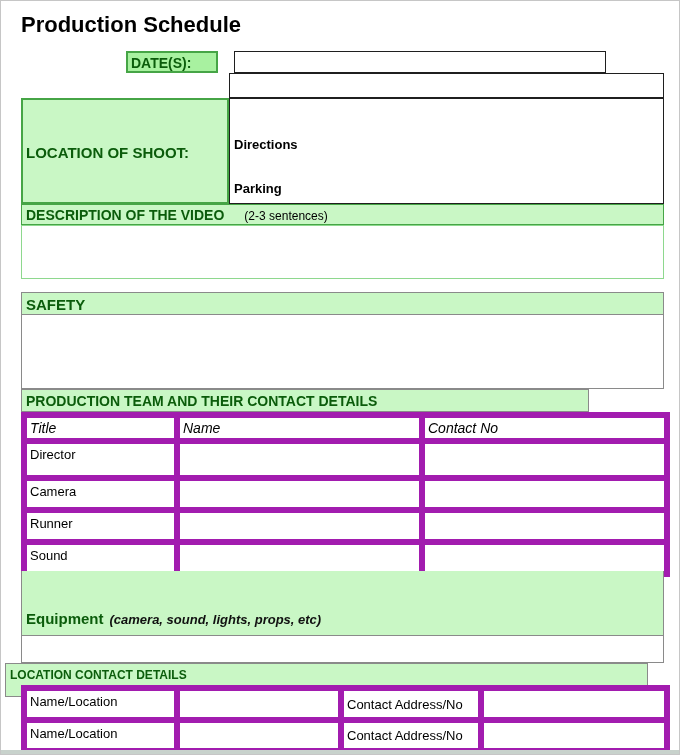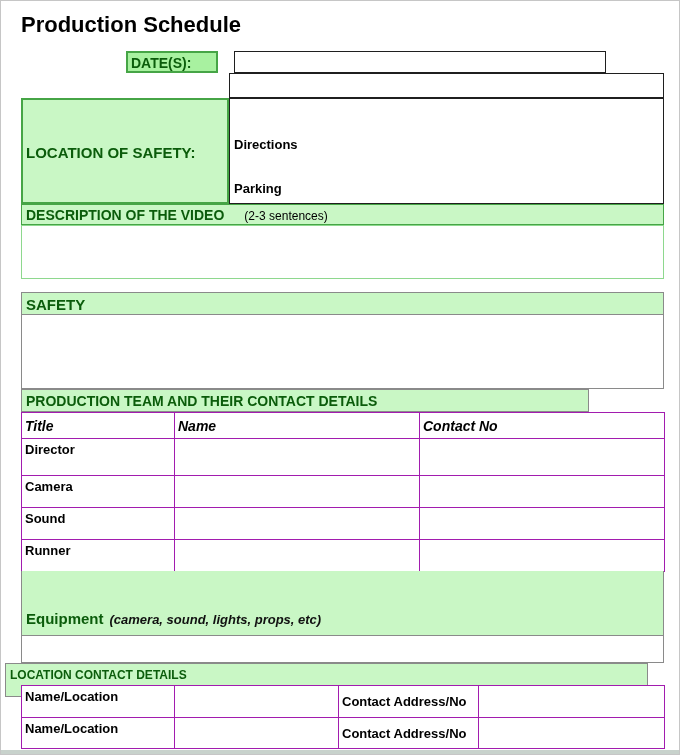--- a/index.html
+++ b/index.html
@@ -29,21 +29,21 @@
     border:1px solid #8a8a8a;color:#0b5c0b;font-weight:700;padding:2px 0 0 4px;
   }
   .desc-header{border:1px solid #46a546;}
   .hint-italic{font-weight:400;color:#000000;font-size:12px;margin-left:20px;}
   .hint-bold-italic{font-style:italic;font-weight:700;color:#111;font-size:13px;margin-left:6px;}
   .sec-box{position:absolute;box-sizing:border-box;background:#fff;border:1px solid #8a8a8a;}
   .desc-box{border:1px solid #8ed88e;}
   
   table.grid{position:absolute;border-collapse:collapse;table-layout:fixed;background:#fff;}
   table.grid td{
-    border:1px solid #a21caf;font-size:13px;font-weight:700;color:#000;
+    border:6px solid #a21caf;font-size:13px;font-weight:400;color:#000;
     padding:3px 2px 0 3px;vertical-align:top;overflow:hidden;
   }
   table.grid tr.hdr td{font-style:italic;font-size:14px;vertical-align:middle;padding-top:0;}
   .center{text-align:left;}
   .vmid{vertical-align:middle !important;padding-top:0 !important;}
   
   .equipment{
     position:absolute;box-sizing:border-box;background:#c9f7c5;
     border:1px solid #8a8a8a;border-top:none;
   }
@@ -60,21 +60,21 @@
   <h1 class="page-title">Production Schedule</h1>
 
   <div class="glabel date" style="left:125px;top:50px;width:92px;height:22px;">
     <span>DATE(S):</span>
   </div>
   <div class="inputbox" style="left:233px;top:50px;width:372px;height:22px;font-size:13px;padding:2px 3px;"></div>
 
   <div class="inputbox" style="left:228px;top:72px;width:435px;height:25px;font-size:13px;padding:3px 3px;"></div>
 
   <div class="glabel" style="left:20px;top:97px;width:208px;height:106px;font-size:15px;display:flex;align-items:center;">
-    <span>LOCATION OF SAFETY:</span>
+    <span>LOCATION OF SHOOT:</span>
   </div>
   <div class="inputbox" style="left:228px;top:97px;width:435px;height:106px;">
     <span class="loc-text" style="top:38px;">Directions</span>
     <span class="loc-text" style="top:82px;">Parking</span>
   </div>
 
   <div class="sec-header desc-header" style="left:20px;top:203px;width:643px;height:21px;font-size:14px;line-height:16px;">
     <span>DESCRIPTION OF THE VIDEO</span><span class="hint-italic">(2-3 sentences)</span>
   </div>
   <div class="sec-box desc-box" style="left:20px;top:224px;width:643px;height:54px;font-size:13px;padding:2px 3px;"></div>
@@ -103,26 +103,26 @@
       <td>Director</td>
       <td></td>
       <td></td>
     </tr>
     <tr style="height:32px;">
       <td>Camera</td>
       <td></td>
       <td></td>
     </tr>
     <tr style="height:32px;">
-      <td>Sound</td>
+      <td>Runner</td>
       <td></td>
       <td></td>
     </tr>
     <tr style="height:32px;">
-      <td>Runner</td>
+      <td>Sound</td>
       <td></td>
       <td></td>
     </tr>
   </tbody>
     </table>
 
   <div class="equipment" style="left:20px;top:570px;width:643px;height:65px;padding-left:16px;">
     <div class="eq-line">
       <span class="eq-label">Equipment</span><span class="hint-bold-italic">(camera, sound, lights, props, etc)</span>
     </div>

